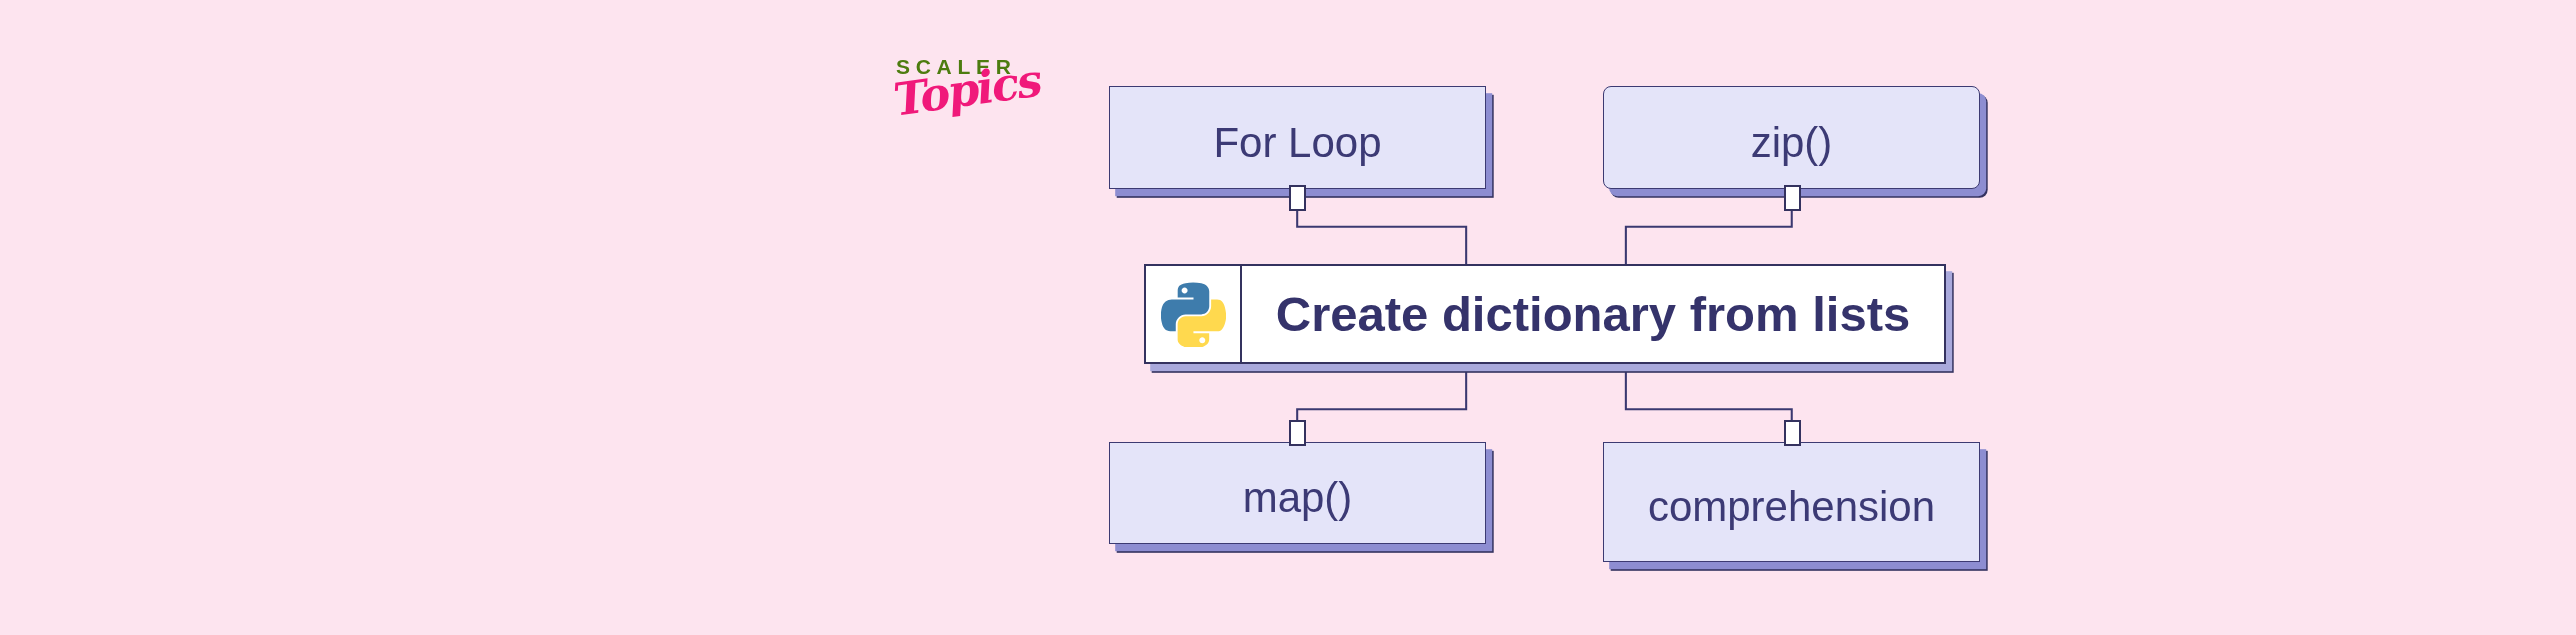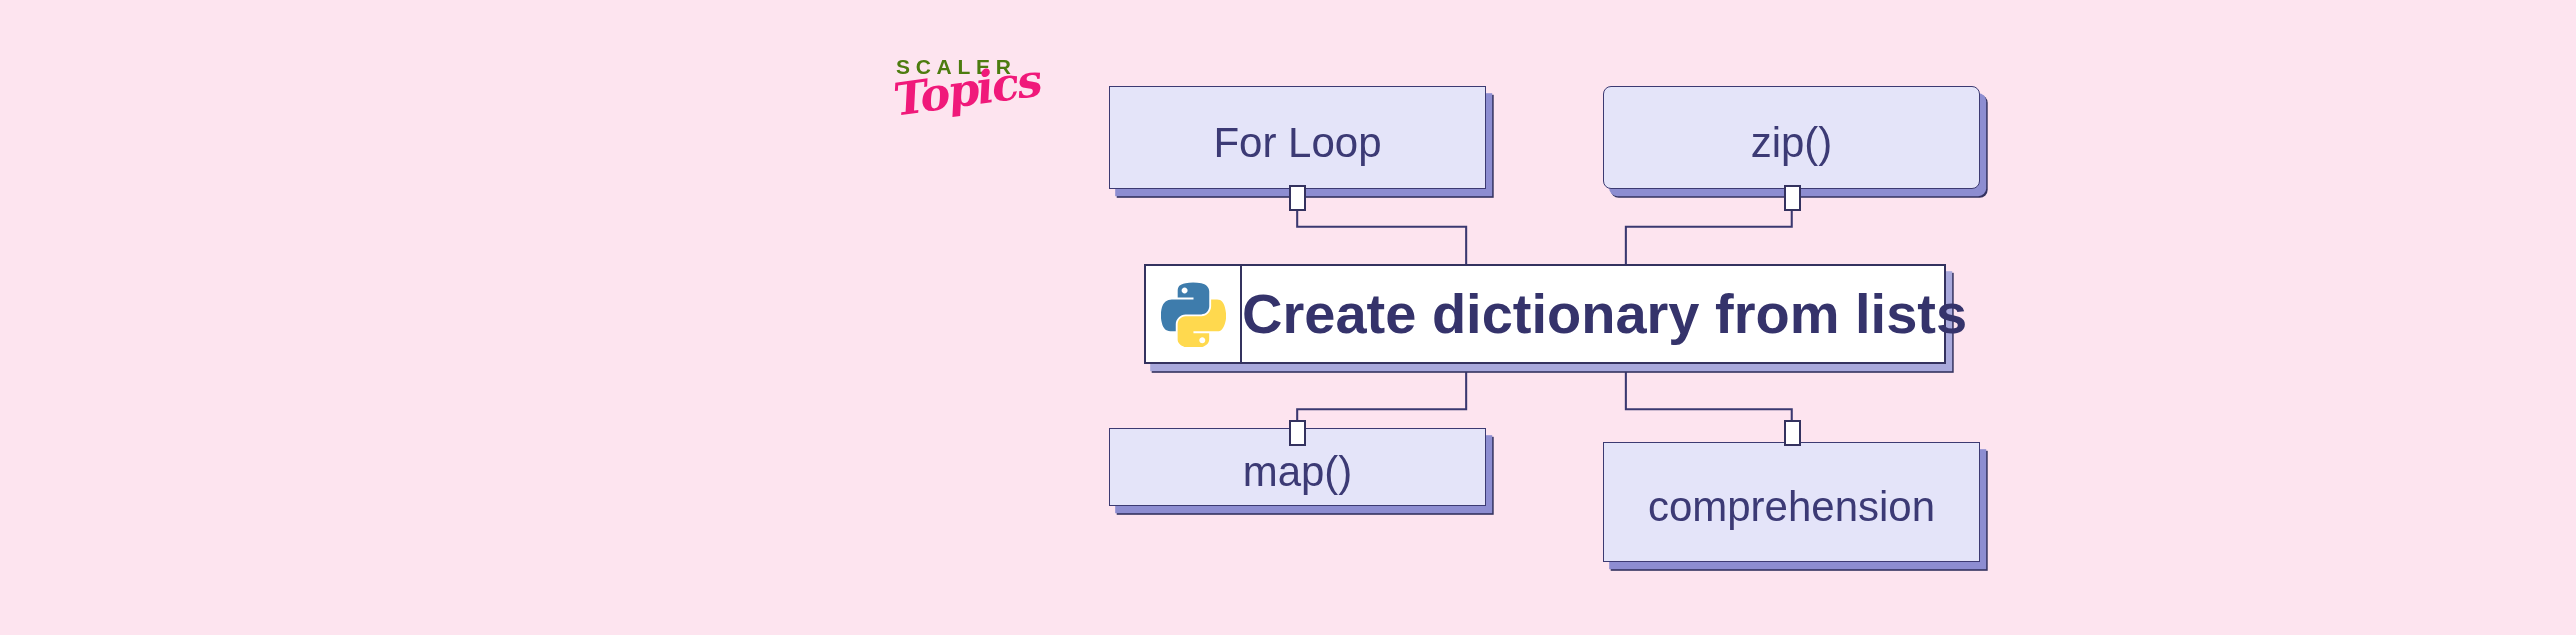--- a/index.html
+++ b/index.html
@@ -43,21 +43,21 @@
     box-sizing:border-box;
     box-shadow:6.2px 7.2px 0 0 #8d8dd1, 7.7px 8.8px 0 0 #34325f;
     display:flex;align-items:center;justify-content:center;
     z-index:2;
   }
   .method-label{
     font-size:42px;color:#3c3a75;line-height:1;white-space:nowrap;margin-top:10px;
   }
   .box-top-left{left:1109px;top:86px;}
   .box-top-right{left:1603px;top:86px;border-radius:8px;}
-  .box-bottom-left{left:1109px;top:428px;height:78px;}
+  .box-bottom-left{left:1109px;top:442px;height:102px;}
   .box-bottom-right{left:1603px;top:442px;height:120px;}
 
   
   .center-box{
     position:absolute;left:1144px;top:264px;
     width:802px;height:100px;
     background:#ffffff;
     border:2.1px solid #34325f;
     box-sizing:border-box;
     box-shadow:6.2px 7.2px 0 0 #a9a9dc, 7.7px 8.8px 0 0 #34325f;
@@ -67,21 +67,21 @@
   .center-icon-cell{
     width:94px;flex:0 0 94px;
     border-right:2.1px solid #34325f;
     display:flex;align-items:center;justify-content:center;
   }
   .center-icon-cell svg{width:65px;height:65px;}
   .center-title-cell{
     flex:1;display:flex;align-items:center;justify-content:center;
   }
   .center-title{
-    font-size:56px;font-weight:bold;color:#35336b;
+    font-size:49px;font-weight:bold;color:#35336b;
     line-height:1;white-space:nowrap;
   }
 
   
   .conn-square{
     position:absolute;
     width:16.5px;height:26px;
     background:#ffffff;
     border:2.1px solid #34325f;
     box-sizing:border-box;

